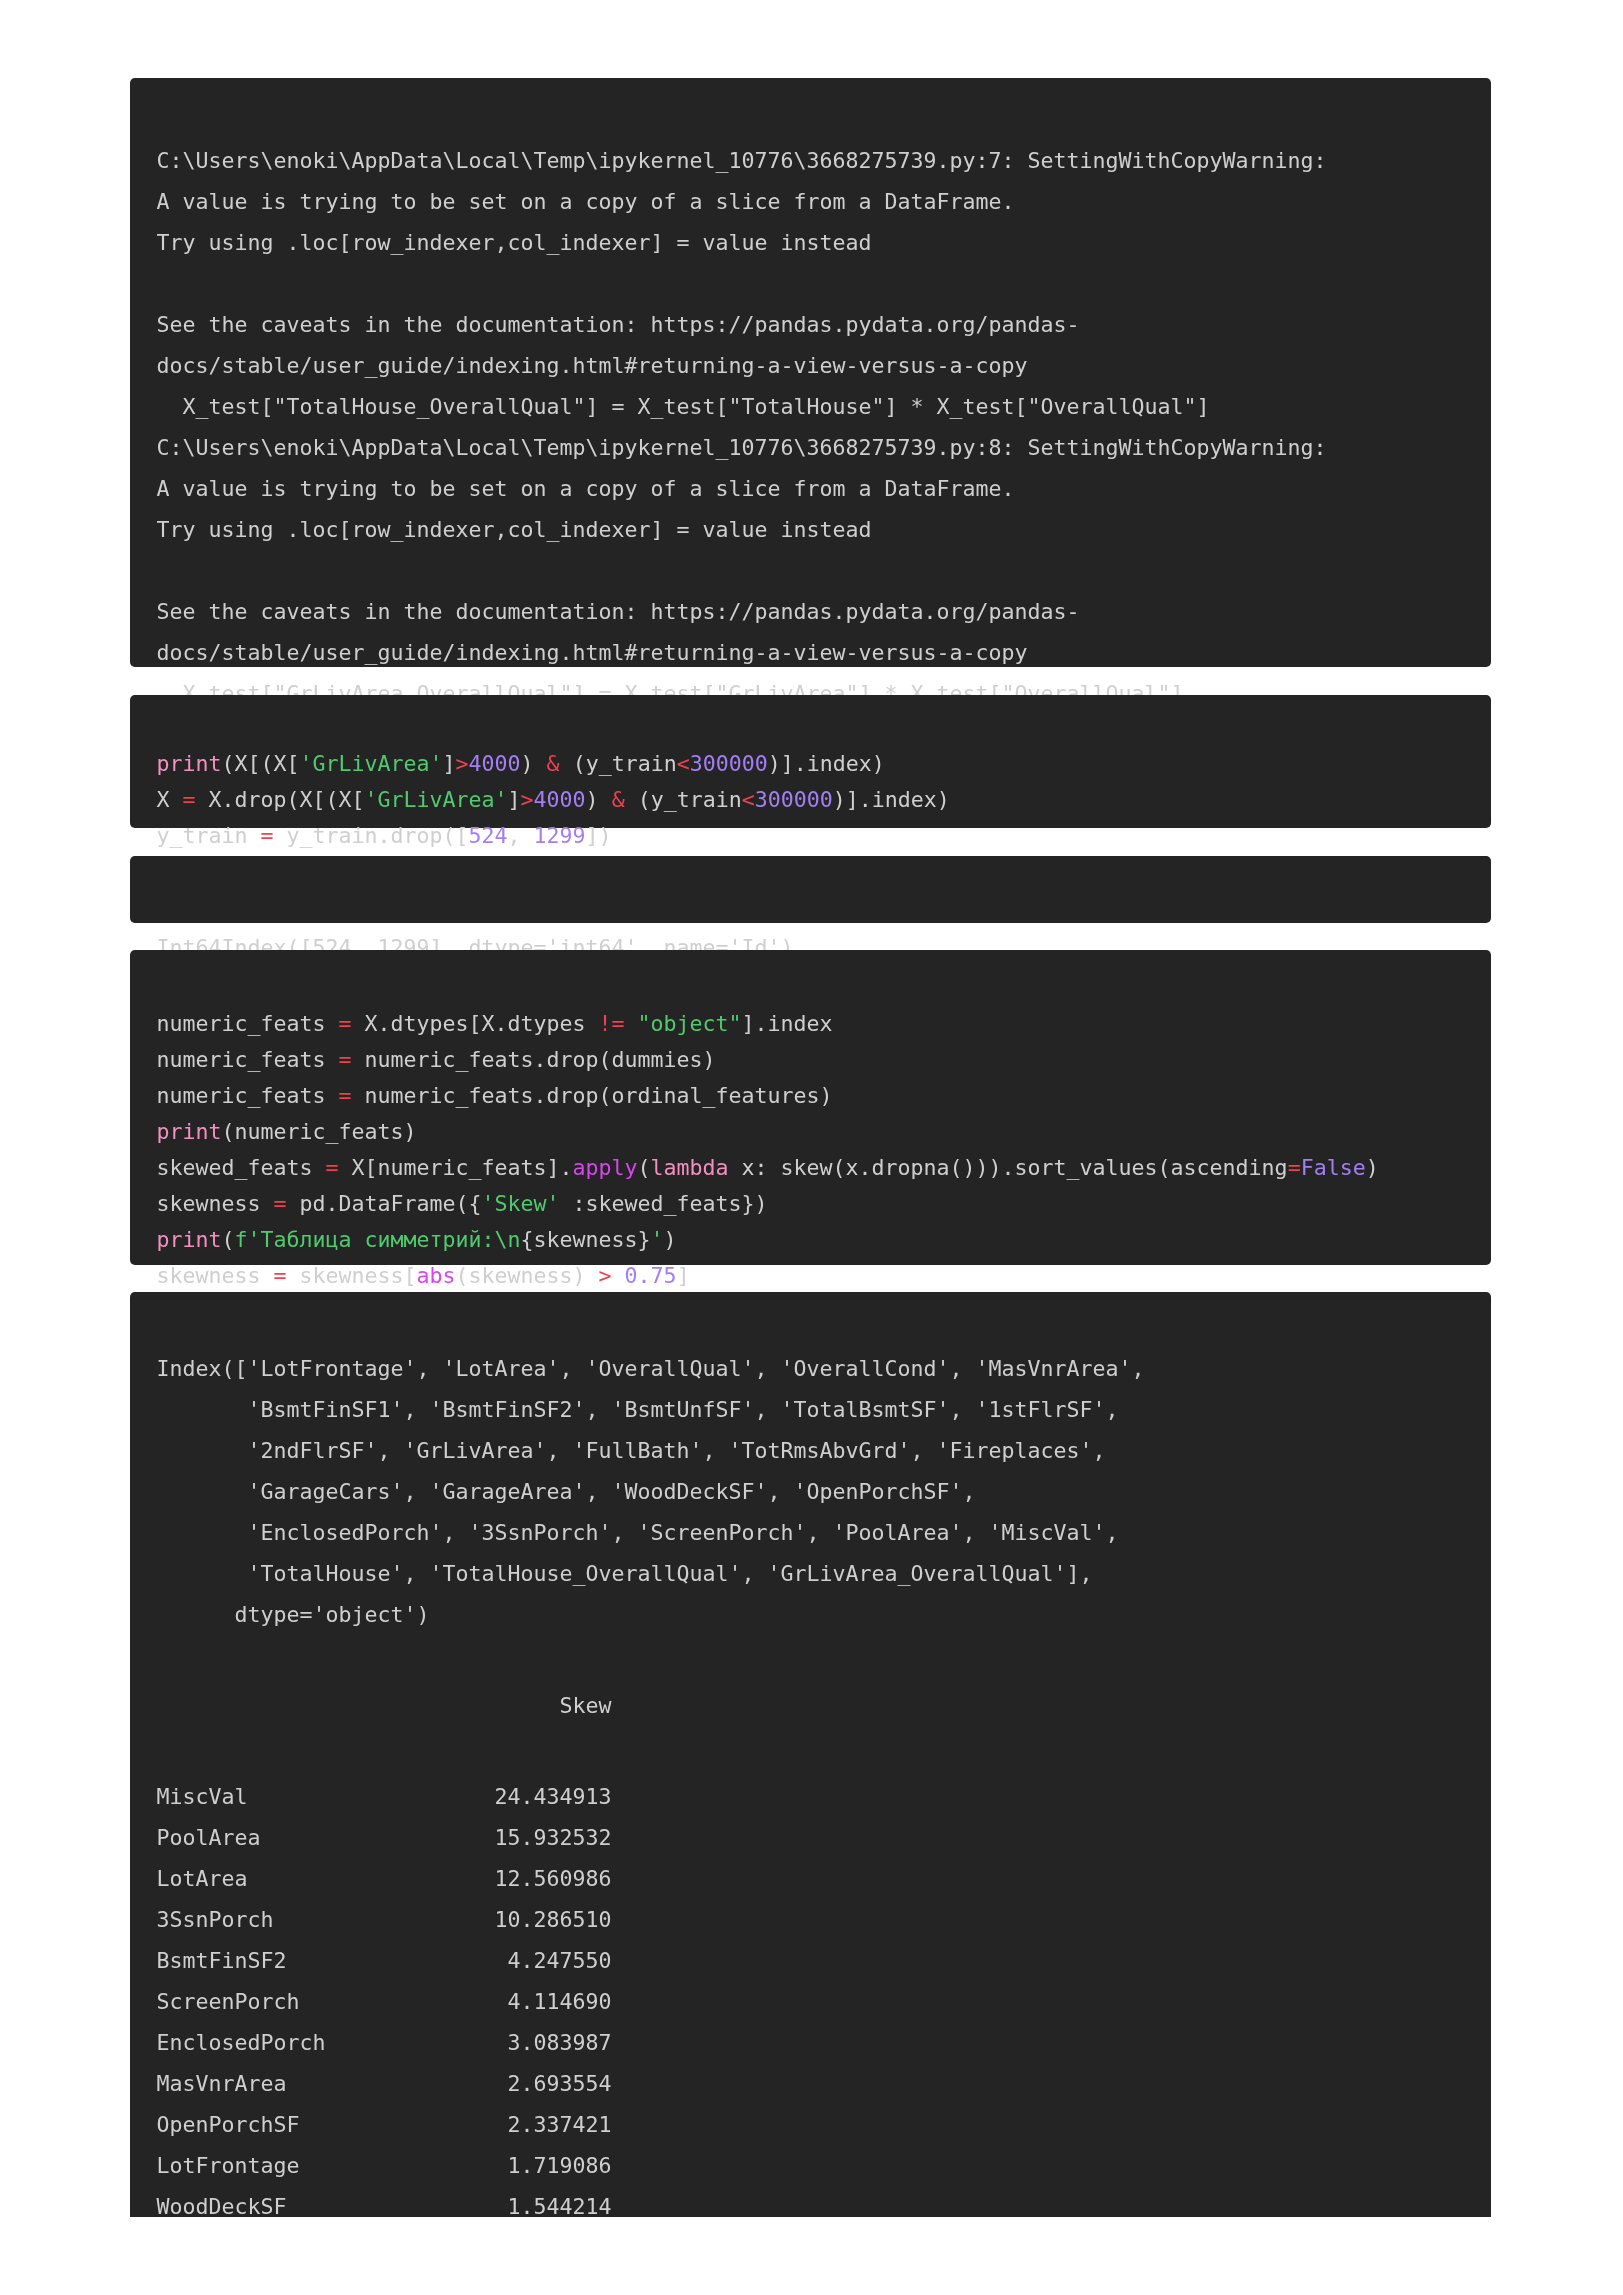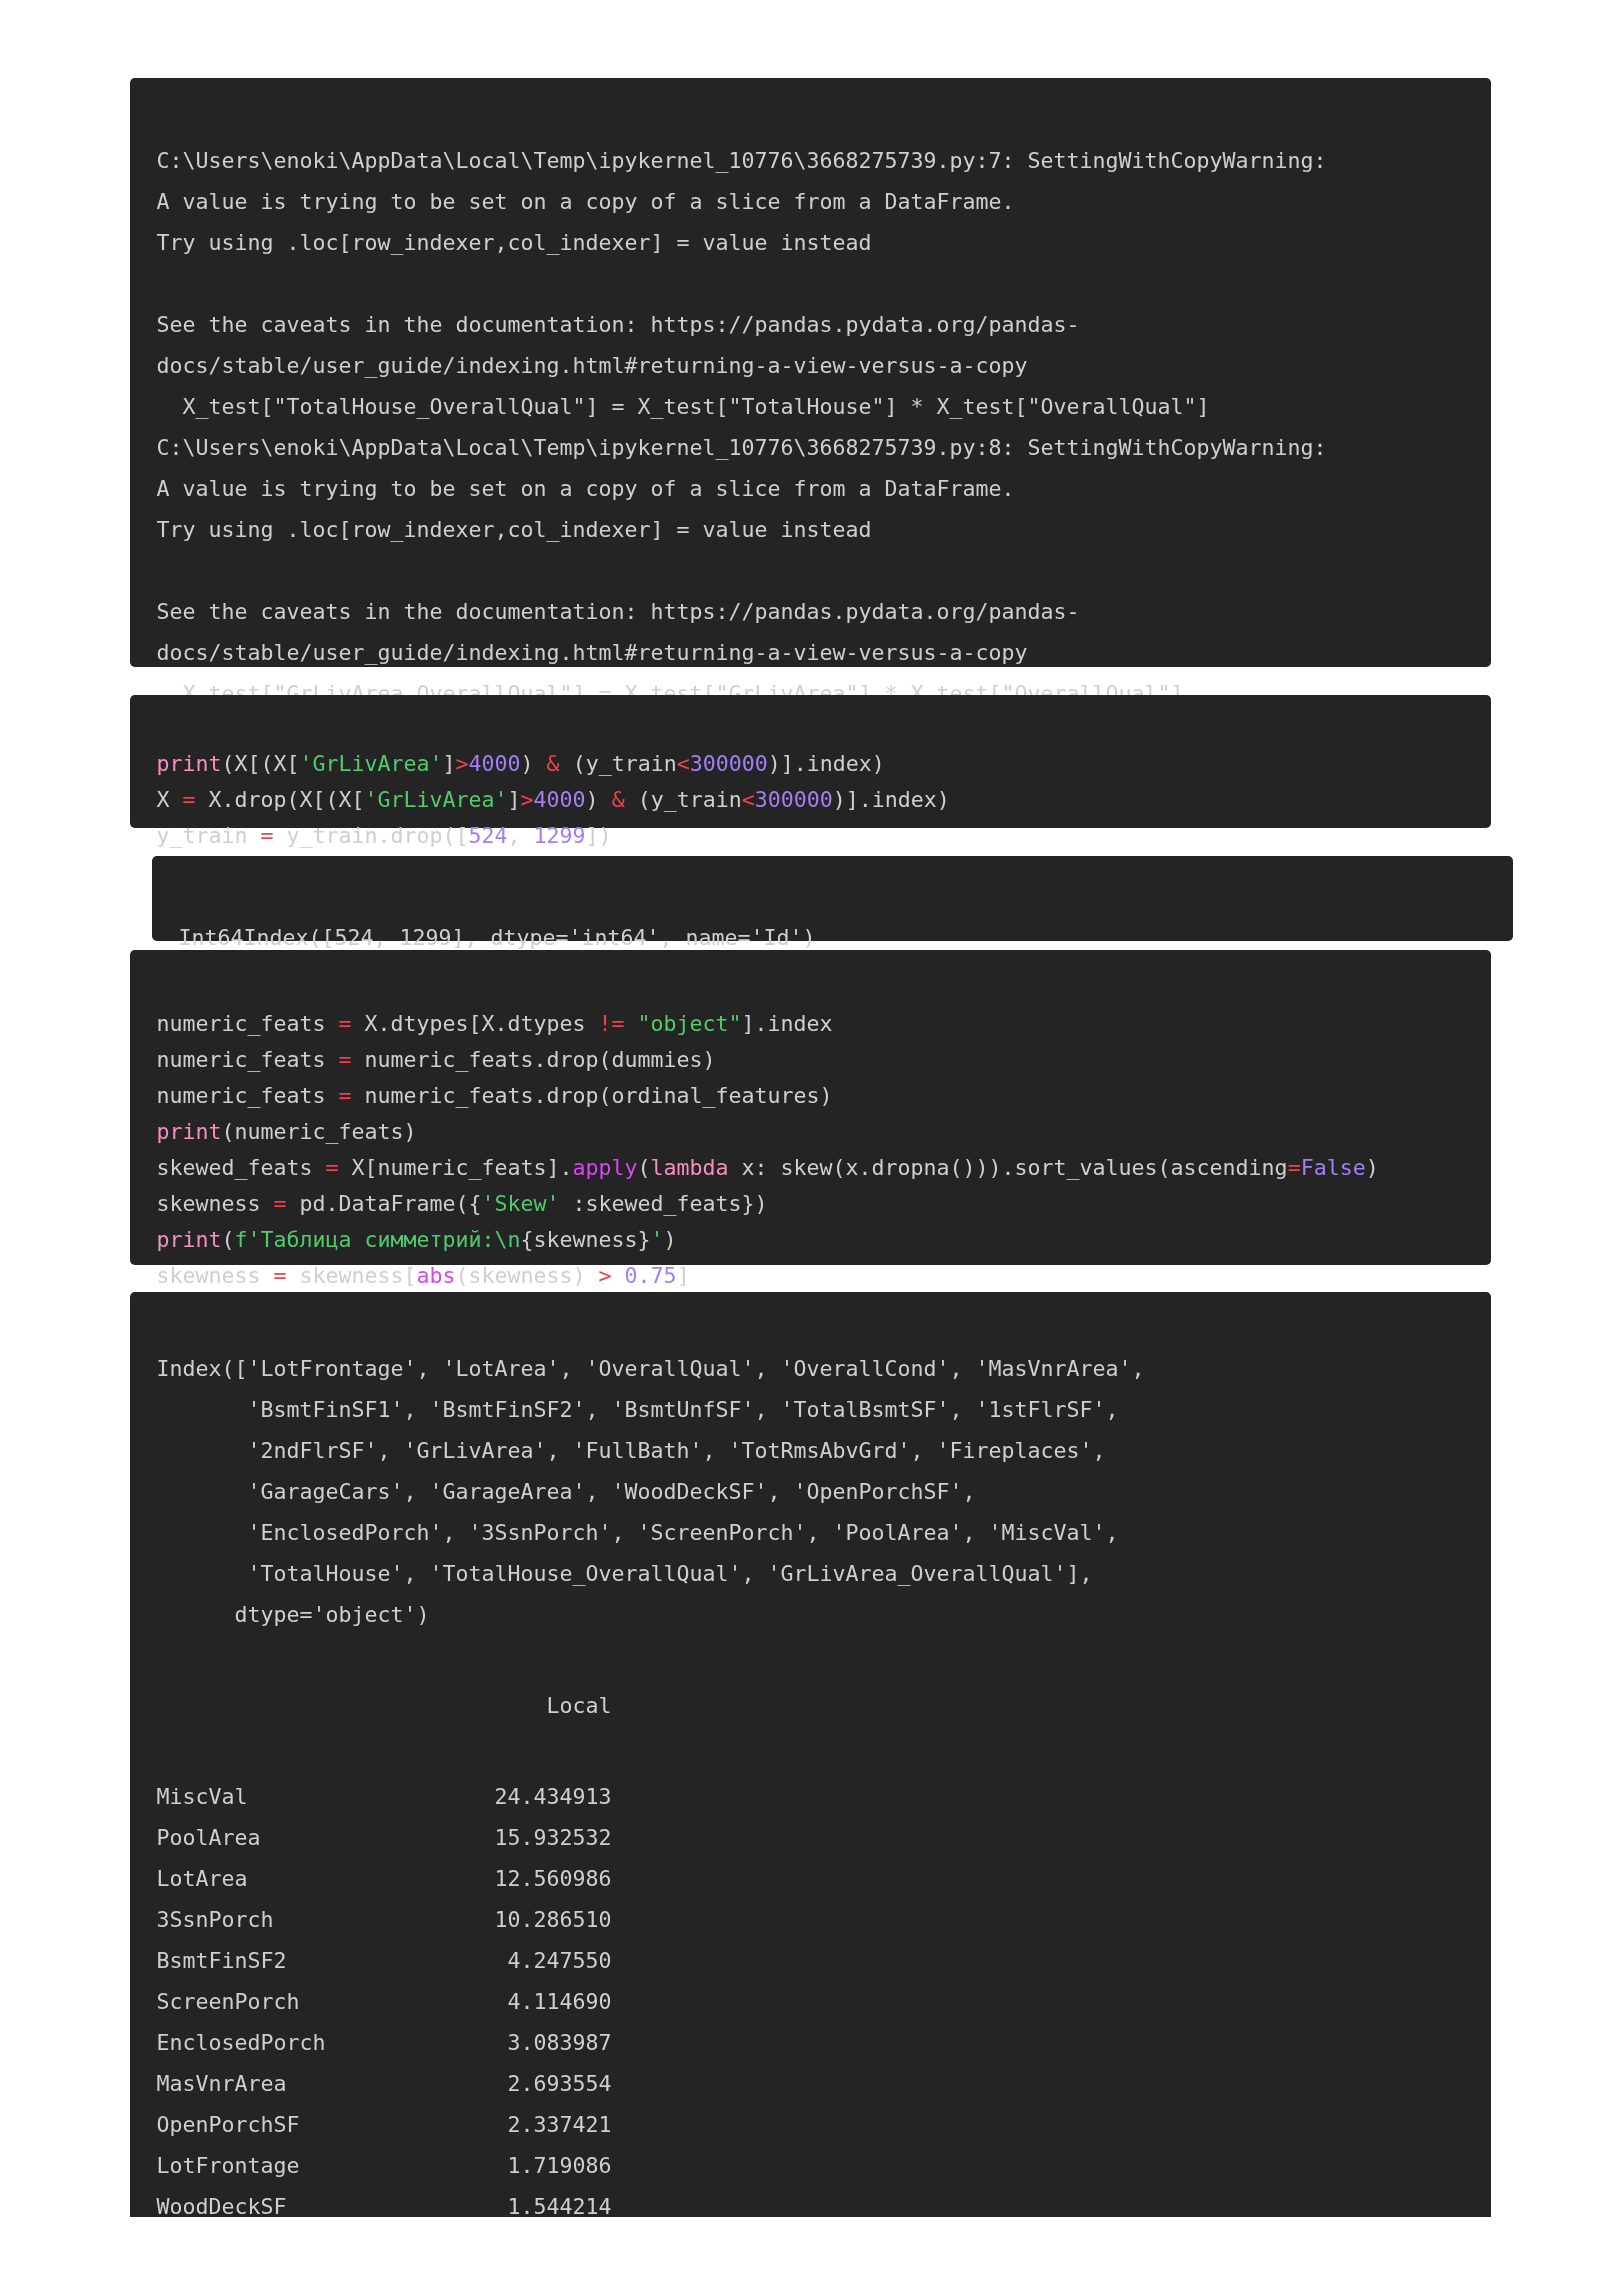--- a/index.html
+++ b/index.html
@@ -25,29 +25,29 @@
 <body>
 
 <div class="cell out" style="top:78px;height:589px;padding-top:12px;">
   <div style="padding-top:0;"><div class="line">C:\Users\enoki\AppData\Local\Temp\ipykernel_10776\3668275739.py:7: SettingWithCopyWarning:</div><div class="line">A value is trying to be set on a copy of a slice from a DataFrame.</div><div class="line">Try using .loc[row_indexer,col_indexer] = value instead</div><div class="line"></div><div class="line">See the caveats in the documentation: https://pandas.pydata.org/pandas-</div><div class="line">docs/stable/user_guide/indexing.html#returning-a-view-versus-a-copy</div><div class="line">  X_test["TotalHouse_OverallQual"] = X_test["TotalHouse"] * X_test["OverallQual"]</div><div class="line">C:\Users\enoki\AppData\Local\Temp\ipykernel_10776\3668275739.py:8: SettingWithCopyWarning:</div><div class="line">A value is trying to be set on a copy of a slice from a DataFrame.</div><div class="line">Try using .loc[row_indexer,col_indexer] = value instead</div><div class="line"></div><div class="line">See the caveats in the documentation: https://pandas.pydata.org/pandas-</div><div class="line">docs/stable/user_guide/indexing.html#returning-a-view-versus-a-copy</div><div class="line">  X_test["GrLivArea_OverallQual"] = X_test["GrLivArea"] * X_test["OverallQual"]</div></div>
 </div>
 
 <div class="cell code" style="top:695px;height:133px;padding-top:1px;">
   <div><div class="line"><span class="kw">print</span><span class="pl">(X[(X[</span><span class="str">'GrLivArea'</span><span class="pl">]</span><span class="op">&gt;</span><span class="num">4000</span><span class="pl">) </span><span class="op">&amp;</span><span class="pl"> (y_train</span><span class="op">&lt;</span><span class="num">300000</span><span class="pl">)].index)</span></div><div class="line"><span class="pl">X </span><span class="op">=</span><span class="pl"> X.drop(X[(X[</span><span class="str">'GrLivArea'</span><span class="pl">]</span><span class="op">&gt;</span><span class="num">4000</span><span class="pl">) </span><span class="op">&amp;</span><span class="pl"> (y_train</span><span class="op">&lt;</span><span class="num">300000</span><span class="pl">)].index)</span></div><div class="line"><span class="pl">y_train </span><span class="op">=</span><span class="pl"> y_train.drop([</span><span class="num">524</span><span class="pl">, </span><span class="num">1299</span><span class="pl">])</span></div></div>
 </div>
 
-<div class="cell out" style="top:856px;height:85px;padding-top:11px;margin-left:22px;">
+<div class="cell out" style="top:856px;height:67px;padding-top:21px;">
   <div><div class="line">Int64Index([524, 1299], dtype='int64', name='Id')</div></div>
 </div>
 
 <div class="cell code" style="top:950px;height:315px;padding-top:6px;">
   <div><div class="line"><span class="pl">numeric_feats </span><span class="op">=</span><span class="pl"> X.dtypes[X.dtypes </span><span class="op">!=</span><span class="pl"> </span><span class="str">"object"</span><span class="pl">].index</span></div><div class="line"><span class="pl">numeric_feats </span><span class="op">=</span><span class="pl"> numeric_feats.drop(dummies)</span></div><div class="line"><span class="pl">numeric_feats </span><span class="op">=</span><span class="pl"> numeric_feats.drop(ordinal_features)</span></div><div class="line"><span class="kw">print</span><span class="pl">(numeric_feats)</span></div><div class="line"><span class="pl">skewed_feats </span><span class="op">=</span><span class="pl"> X[numeric_feats].</span><span class="fn">apply</span><span class="pl">(</span><span class="kw">lambda</span><span class="pl"> x: skew(x.dropna())).sort_values(ascending</span><span class="op">=</span><span class="num">False</span><span class="pl">)</span></div><div class="line"><span class="pl">skewness </span><span class="op">=</span><span class="pl"> pd.DataFrame({</span><span class="str">'Skew'</span><span class="pl"> :skewed_feats})</span></div><div class="line"><span class="kw">print</span><span class="pl">(</span><span class="str">f'Таблица симметрий:\n</span><span class="pl">{skewness}</span><span class="str">'</span><span class="pl">)</span></div><div class="line"><span class="pl">skewness </span><span class="op">=</span><span class="pl"> skewness[</span><span class="fn">abs</span><span class="pl">(skewness) </span><span class="op">&gt;</span><span class="pl"> </span><span class="num">0.75</span><span class="pl">]</span></div></div>
 </div>
 
 <div class="cell out flat-bottom" style="top:1292px;height:925px;padding-top:6px;">
   <div><div class="line">Index(['LotFrontage', 'LotArea', 'OverallQual', 'OverallCond', 'MasVnrArea',</div><div class="line">       'BsmtFinSF1', 'BsmtFinSF2', 'BsmtUnfSF', 'TotalBsmtSF', '1stFlrSF',</div><div class="line">       '2ndFlrSF', 'GrLivArea', 'FullBath', 'TotRmsAbvGrd', 'Fireplaces',</div><div class="line">       'GarageCars', 'GarageArea', 'WoodDeckSF', 'OpenPorchSF',</div><div class="line">       'EnclosedPorch', '3SsnPorch', 'ScreenPorch', 'PoolArea', 'MiscVal',</div><div class="line">       'TotalHouse', 'TotalHouse_OverallQual', 'GrLivArea_OverallQual'],</div><div class="line">      dtype='object')</div></div>
   <div class="line" style="display:flex;">
     <span style="display:inline-block;width:26ch;"></span>
-    <span style="display:inline-block;width:9ch;text-align:right;">Local</span>
+    <span style="display:inline-block;width:9ch;text-align:right;">Skew</span>
   </div>
   <div id="skew-rows"><div class="line" style="display: flex;"><span style="display: inline-block; width: 26ch;">MiscVal</span><span style="display: inline-block; width: 9ch; text-align: right;">24.434913</span></div><div class="line" style="display: flex;"><span style="display: inline-block; width: 26ch;">PoolArea</span><span style="display: inline-block; width: 9ch; text-align: right;">15.932532</span></div><div class="line" style="display: flex;"><span style="display: inline-block; width: 26ch;">LotArea</span><span style="display: inline-block; width: 9ch; text-align: right;">12.560986</span></div><div class="line" style="display: flex;"><span style="display: inline-block; width: 26ch;">3SsnPorch</span><span style="display: inline-block; width: 9ch; text-align: right;">10.286510</span></div><div class="line" style="display: flex;"><span style="display: inline-block; width: 26ch;">BsmtFinSF2</span><span style="display: inline-block; width: 9ch; text-align: right;">4.247550</span></div><div class="line" style="display: flex;"><span style="display: inline-block; width: 26ch;">ScreenPorch</span><span style="display: inline-block; width: 9ch; text-align: right;">4.114690</span></div><div class="line" style="display: flex;"><span style="display: inline-block; width: 26ch;">EnclosedPorch</span><span style="display: inline-block; width: 9ch; text-align: right;">3.083987</span></div><div class="line" style="display: flex;"><span style="display: inline-block; width: 26ch;">MasVnrArea</span><span style="display: inline-block; width: 9ch; text-align: right;">2.693554</span></div><div class="line" style="display: flex;"><span style="display: inline-block; width: 26ch;">OpenPorchSF</span><span style="display: inline-block; width: 9ch; text-align: right;">2.337421</span></div><div class="line" style="display: flex;"><span style="display: inline-block; width: 26ch;">LotFrontage</span><span style="display: inline-block; width: 9ch; text-align: right;">1.719086</span></div><div class="line" style="display: flex;"><span style="display: inline-block; width: 26ch;">WoodDeckSF</span><span style="display: inline-block; width: 9ch; text-align: right;">1.544214</span></div></div>
 </div>
 
 
 </body></html>

